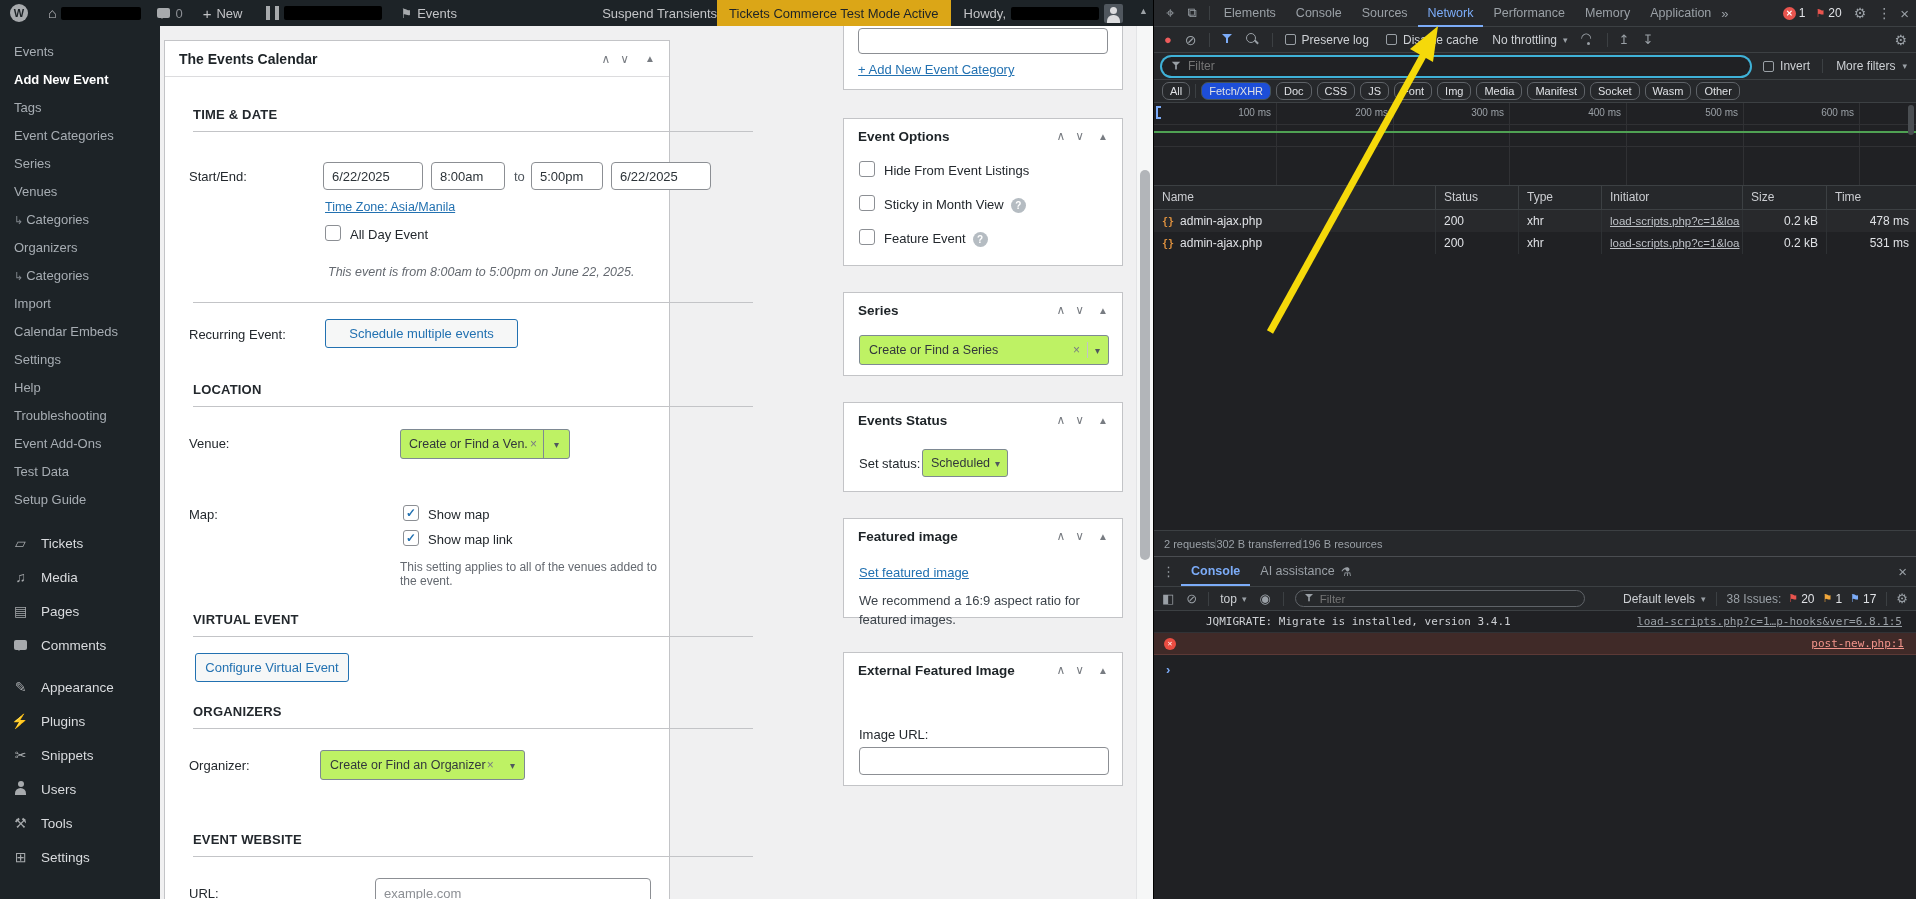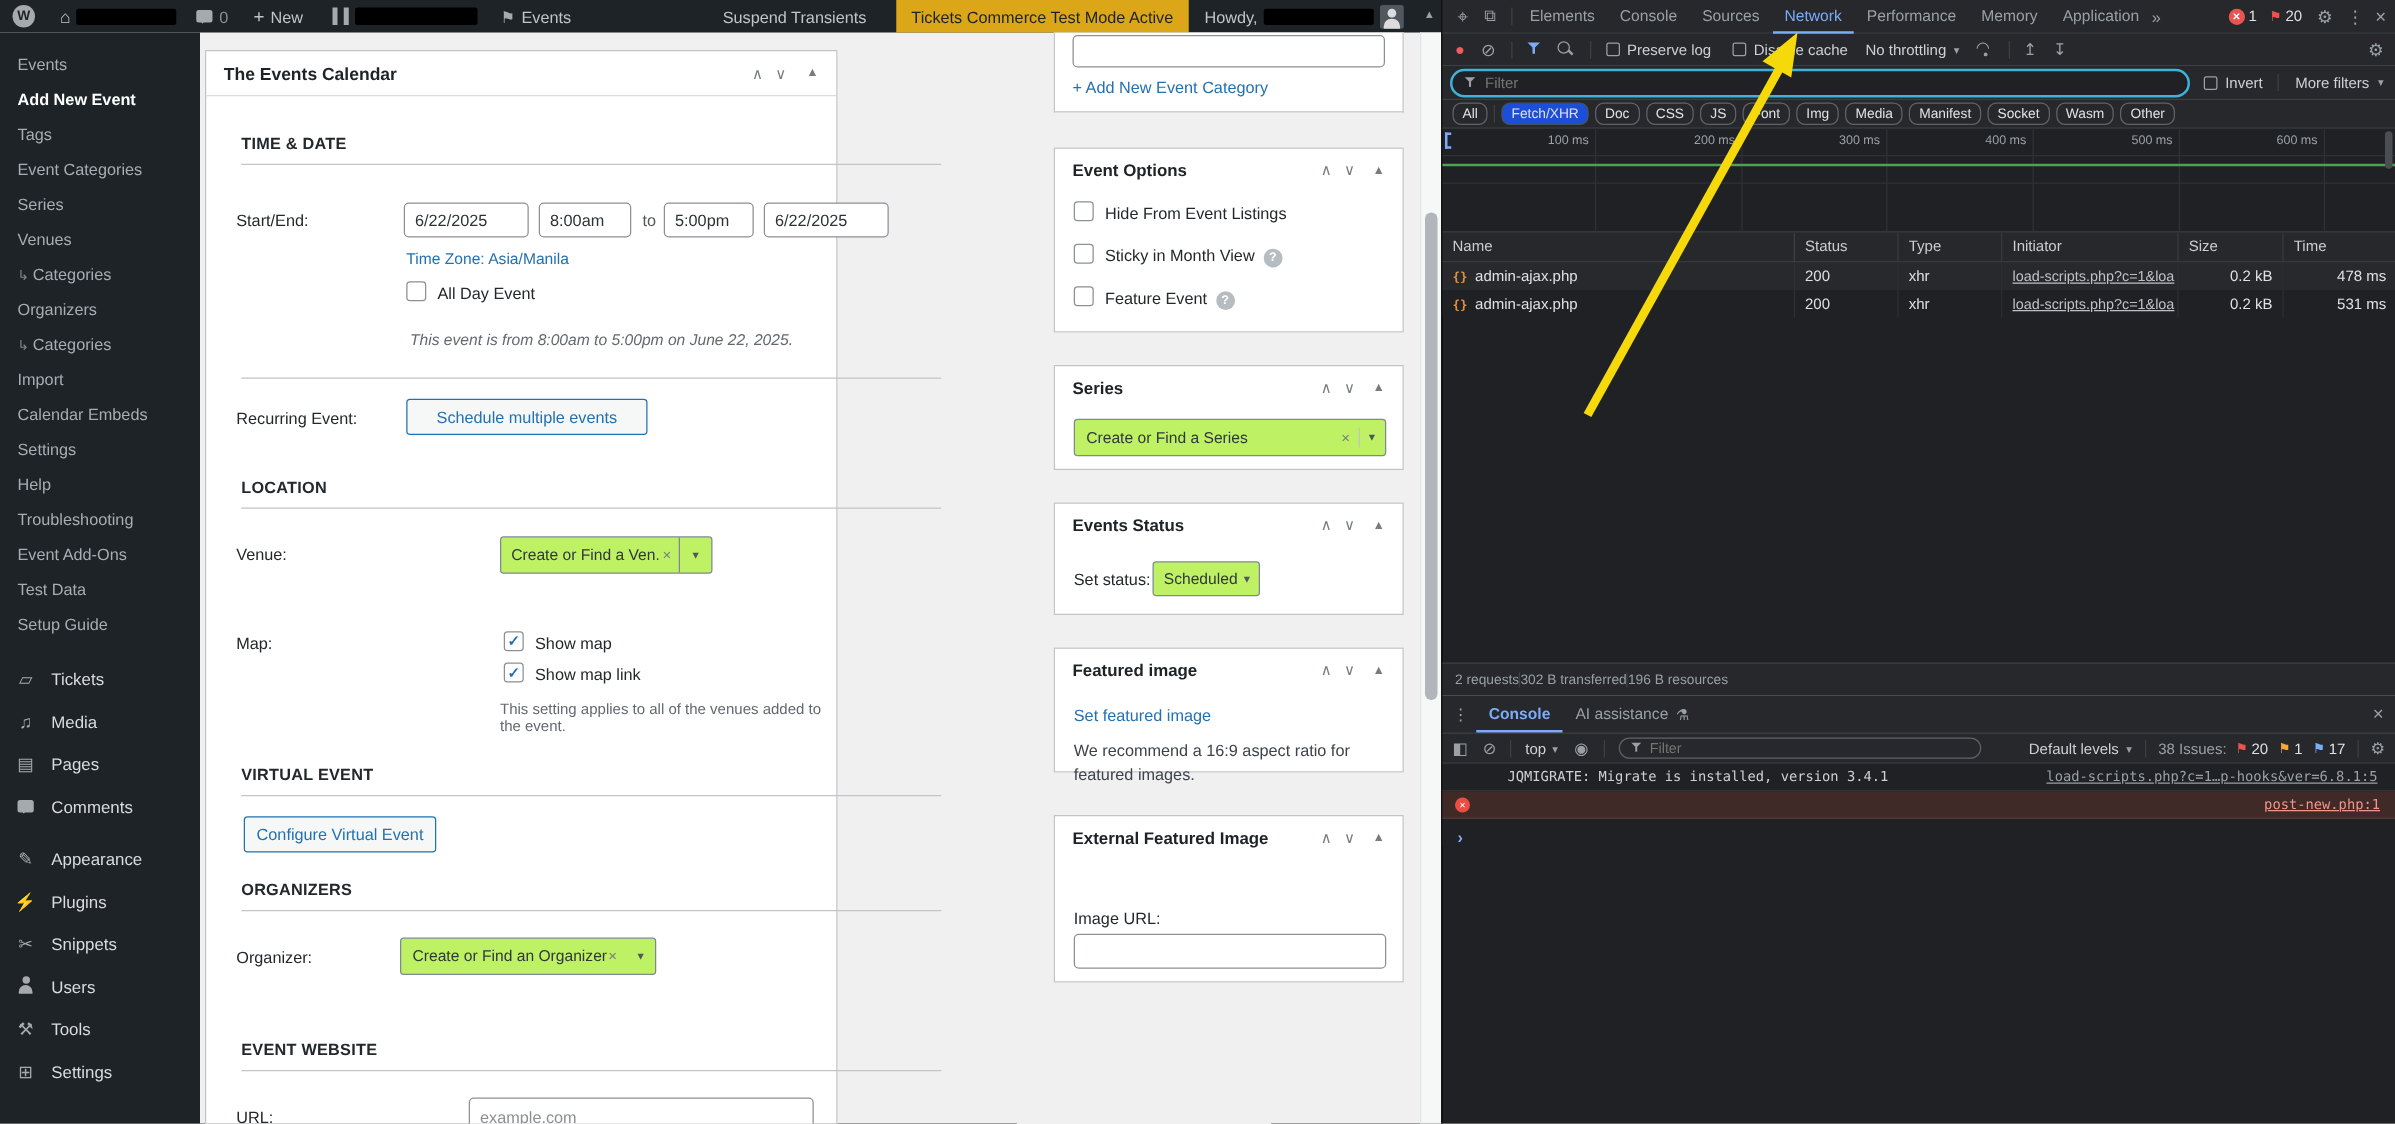--- a/index.html
+++ b/index.html
@@ -31,21 +31,21 @@
 
 .box{position:absolute;background:#fff;border:1px solid #c3c4c7}
 .bhead{display:flex;align-items:center;height:36px;padding:0 14px;border-bottom:1px solid #dcdcde}
 .btitle{font-size:14px;font-weight:700;color:#1d2327;flex:1}
 .hico{color:#787c82;font-size:12px;cursor:pointer}
 .sect{position:absolute;font-size:13px;font-weight:700;color:#23282d;letter-spacing:.2px}
 .hr{position:absolute;height:1px;background:#c3c4c7}
 .lbl{position:absolute;font-size:13px;color:#23282d}
 .inp{position:absolute;border:1px solid #8c8f94;border-radius:4px;background:#fff;font-size:13px;color:#2c3338;padding:0 8px;font-family:"Liberation Sans",sans-serif}
 .inp::placeholder{color:#8c8f94}
-.lnk{color:#2271b1;cursor:pointer}
+.lnk{color:#2271b1;text-decoration:underline;cursor:pointer}
 .note{position:absolute;color:#646970;font-size:12.5px}
 .wpbtn{position:absolute;display:flex;align-items:center;justify-content:center;border:1px solid #2271b1;border-radius:3px;background:#f6f7f7;color:#2271b1;font-size:13px;cursor:pointer}
 .wpcb{position:absolute;width:16px;height:16px;border:1px solid #8c8f94;border-radius:3px;background:#fff;display:flex;align-items:center;justify-content:center;font-size:12px;color:#2271b1;font-weight:700;cursor:pointer}
 .sel2{position:absolute;border:1px solid #7e8993;border-radius:3px;background:#bef264;display:flex;align-items:center;font-size:12.5px;color:#32373c;cursor:pointer}
 .x{color:#787c82;margin-left:3px;font-size:12px}
 .dda{color:#50575e;font-size:10px}
 .qm{display:inline-flex;width:15px;height:15px;border-radius:50%;background:#b5bcc2;color:#fff;font-size:10px;align-items:center;justify-content:center;margin-left:7px;font-weight:700}
 
 #wpscroll{position:absolute;left:1136px;top:26px;width:17px;height:873px;background:#f6f7f7;border-left:1px solid #e3e4e6}
 #wpthumb{position:absolute;left:3px;top:144px;width:10px;height:390px;background:#b2b5b9;border-radius:5px}
@@ -113,21 +113,21 @@
     </span>
     <span class="it" style="margin-left:24px">
       <span class="hlogo"></span>
       <span class="redact" style="width:98px;height:14px"></span>
     </span>
     <span class="it" style="margin-left:18px">
       <span style="font-size:13px;color:#a7aaad">⚑</span>
       <span>Events</span>
     </span>
     <span class="it" style="margin-left:auto">Suspend Transients</span>
-    <span class="chip" style="margin-left:24px">Tickets Commerce Test Mode Active</span>
+    <span class="chip" style="margin-left:0">Tickets Commerce Test Mode Active</span>
     <span class="it" style="margin-left:13px">
       <span>Howdy,</span>
       <span class="redact" style="width:88px;height:13px"></span>
       <span class="avatar"></span>
     </span>
     <span style="width:30px"></span>
   </div>
   <span class="abs" style="left:1139px;top:6px;font-size:9px;color:#9ca1a6;cursor:pointer">▲</span>
 
   <div id="sb">

